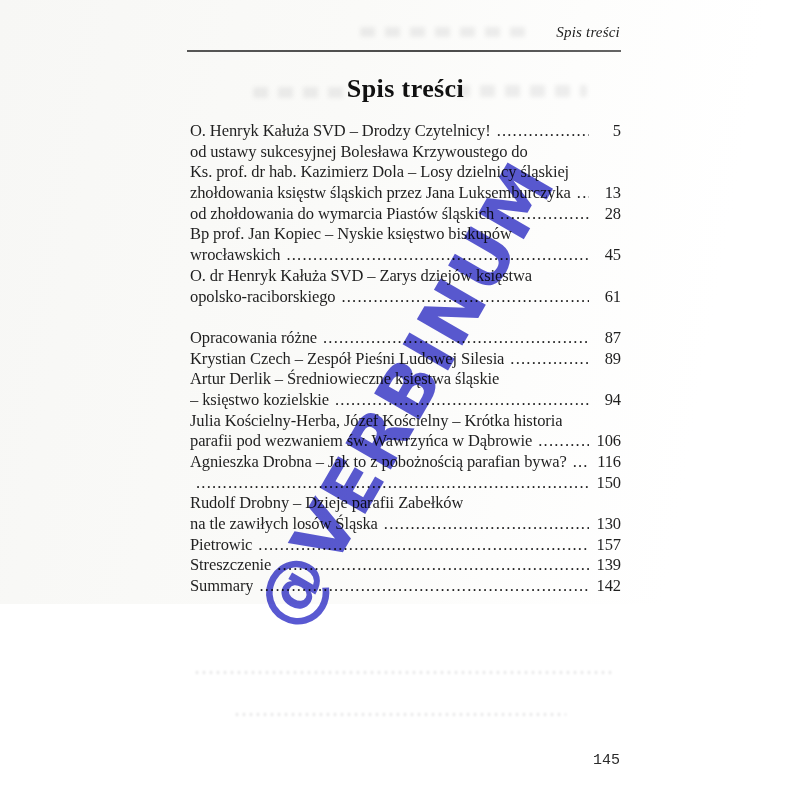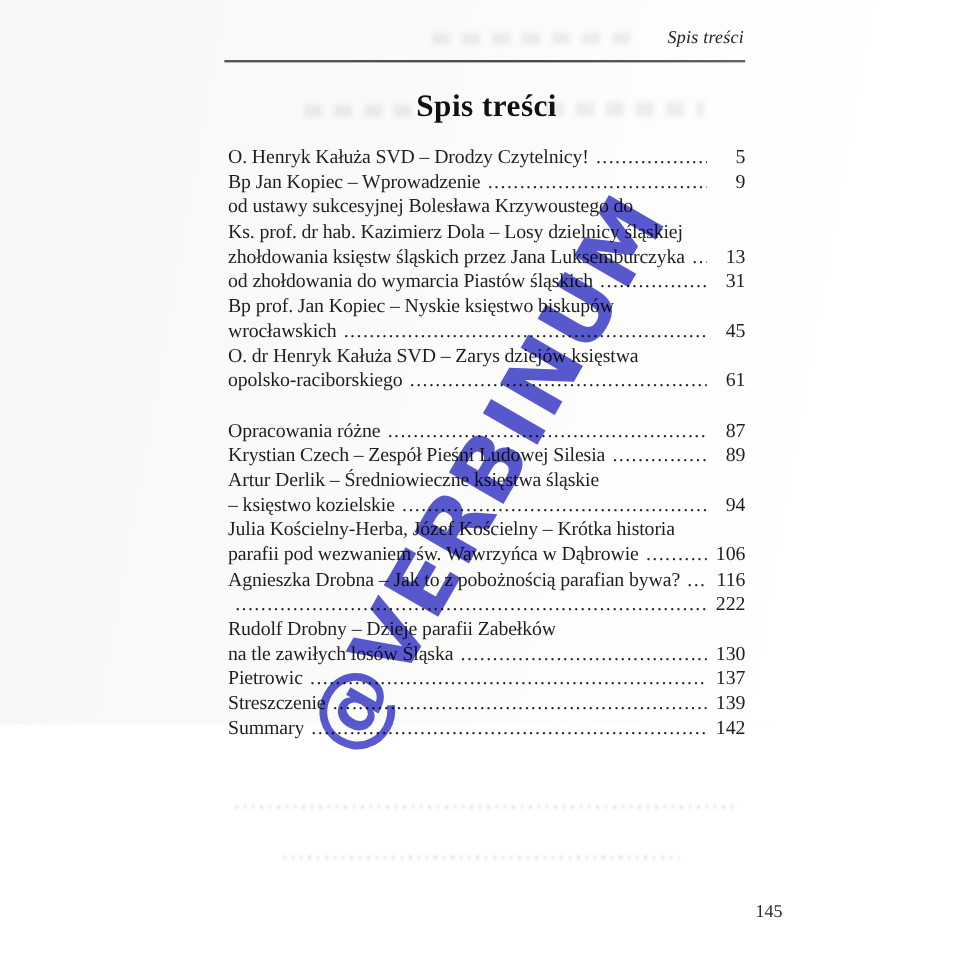--- a/index.html
+++ b/index.html
@@ -90,25 +90,26 @@
     flex: 0 0 auto;
     min-width: 27px;
     text-align: right;
   }
   .toc .spacer { height: 20.7px; }
 
   
   .folio {
     position: absolute;
     top: 752px;
-    left: 616px;
+    left: 584px;
     width: 36px;
     text-align: right;
     font-size: 15px;
     color: #2a2a2a;
+    font-family: Liberation Mono, monospace;
   }
 
   
   .watermark {
     position: absolute;
     left: 405px;
     top: 395px;
     transform: translate(-50%, -50%) rotate(-60deg);
     transform-origin: center;
     font-family: "DejaVu Sans", sans-serif;
@@ -161,39 +162,34 @@
 
   <div class="page-title">Spis treści</div>
 
   <div class="toc" id="toc-list">
       <div class="row">
         <span class="text">O. Henryk Kałuża SVD – Drodzy Czytelnicy!</span>
         <span class="fill"></span>
         <span class="pageno">5</span>
       </div>
       <div class="row">
-        <span class="text">Bp Jan Kopiec – Wprowadzenie</span>
-        <span class="fill"></span>
-        <span class="pageno">9</span>
-      </div>
-      <div class="row">
         <span class="text">od ustawy sukcesyjnej Bolesława Krzywoustego do</span>
       </div>
       <div class="row">
         <span class="text">Ks. prof. dr hab. Kazimierz Dola – Losy dzielnicy śląskiej</span>
       </div>
       <div class="row">
         <span class="text">zhołdowania księstw śląskich przez Jana Luksemburczyka</span>
         <span class="fill"></span>
         <span class="pageno">13</span>
       </div>
       <div class="row">
         <span class="text">od zhołdowania do wymarcia Piastów śląskich</span>
         <span class="fill"></span>
-        <span class="pageno">31</span>
+        <span class="pageno">28</span>
       </div>
       <div class="row">
         <span class="text">Bp prof. Jan Kopiec – Nyskie księstwo biskupów</span>
       </div>
       <div class="row">
         <span class="text">wrocławskich</span>
         <span class="fill"></span>
         <span class="pageno">45</span>
       </div>
       <div class="row">
@@ -231,34 +227,34 @@
         <span class="fill"></span>
         <span class="pageno">106</span>
       </div>
       <div class="row">
         <span class="text">Agnieszka Drobna – Jak to z pobożnością parafian bywa?</span>
         <span class="fill"></span>
         <span class="pageno">116</span>
       </div>
       <div class="row">
         <span class="fill"></span>
-        <span class="pageno">222</span>
+        <span class="pageno">150</span>
       </div>
       <div class="row">
         <span class="text">Rudolf Drobny – Dzieje parafii Zabełków</span>
       </div>
       <div class="row">
         <span class="text">na tle zawiłych losów Śląska</span>
         <span class="fill"></span>
         <span class="pageno">130</span>
       </div>
       <div class="row">
         <span class="text">Pietrowic</span>
         <span class="fill"></span>
-        <span class="pageno">137</span>
+        <span class="pageno">157</span>
       </div>
       <div class="row">
         <span class="text">Streszczenie</span>
         <span class="fill"></span>
         <span class="pageno">139</span>
       </div>
       <div class="row">
         <span class="text">Summary</span>
         <span class="fill"></span>
         <span class="pageno">142</span>

